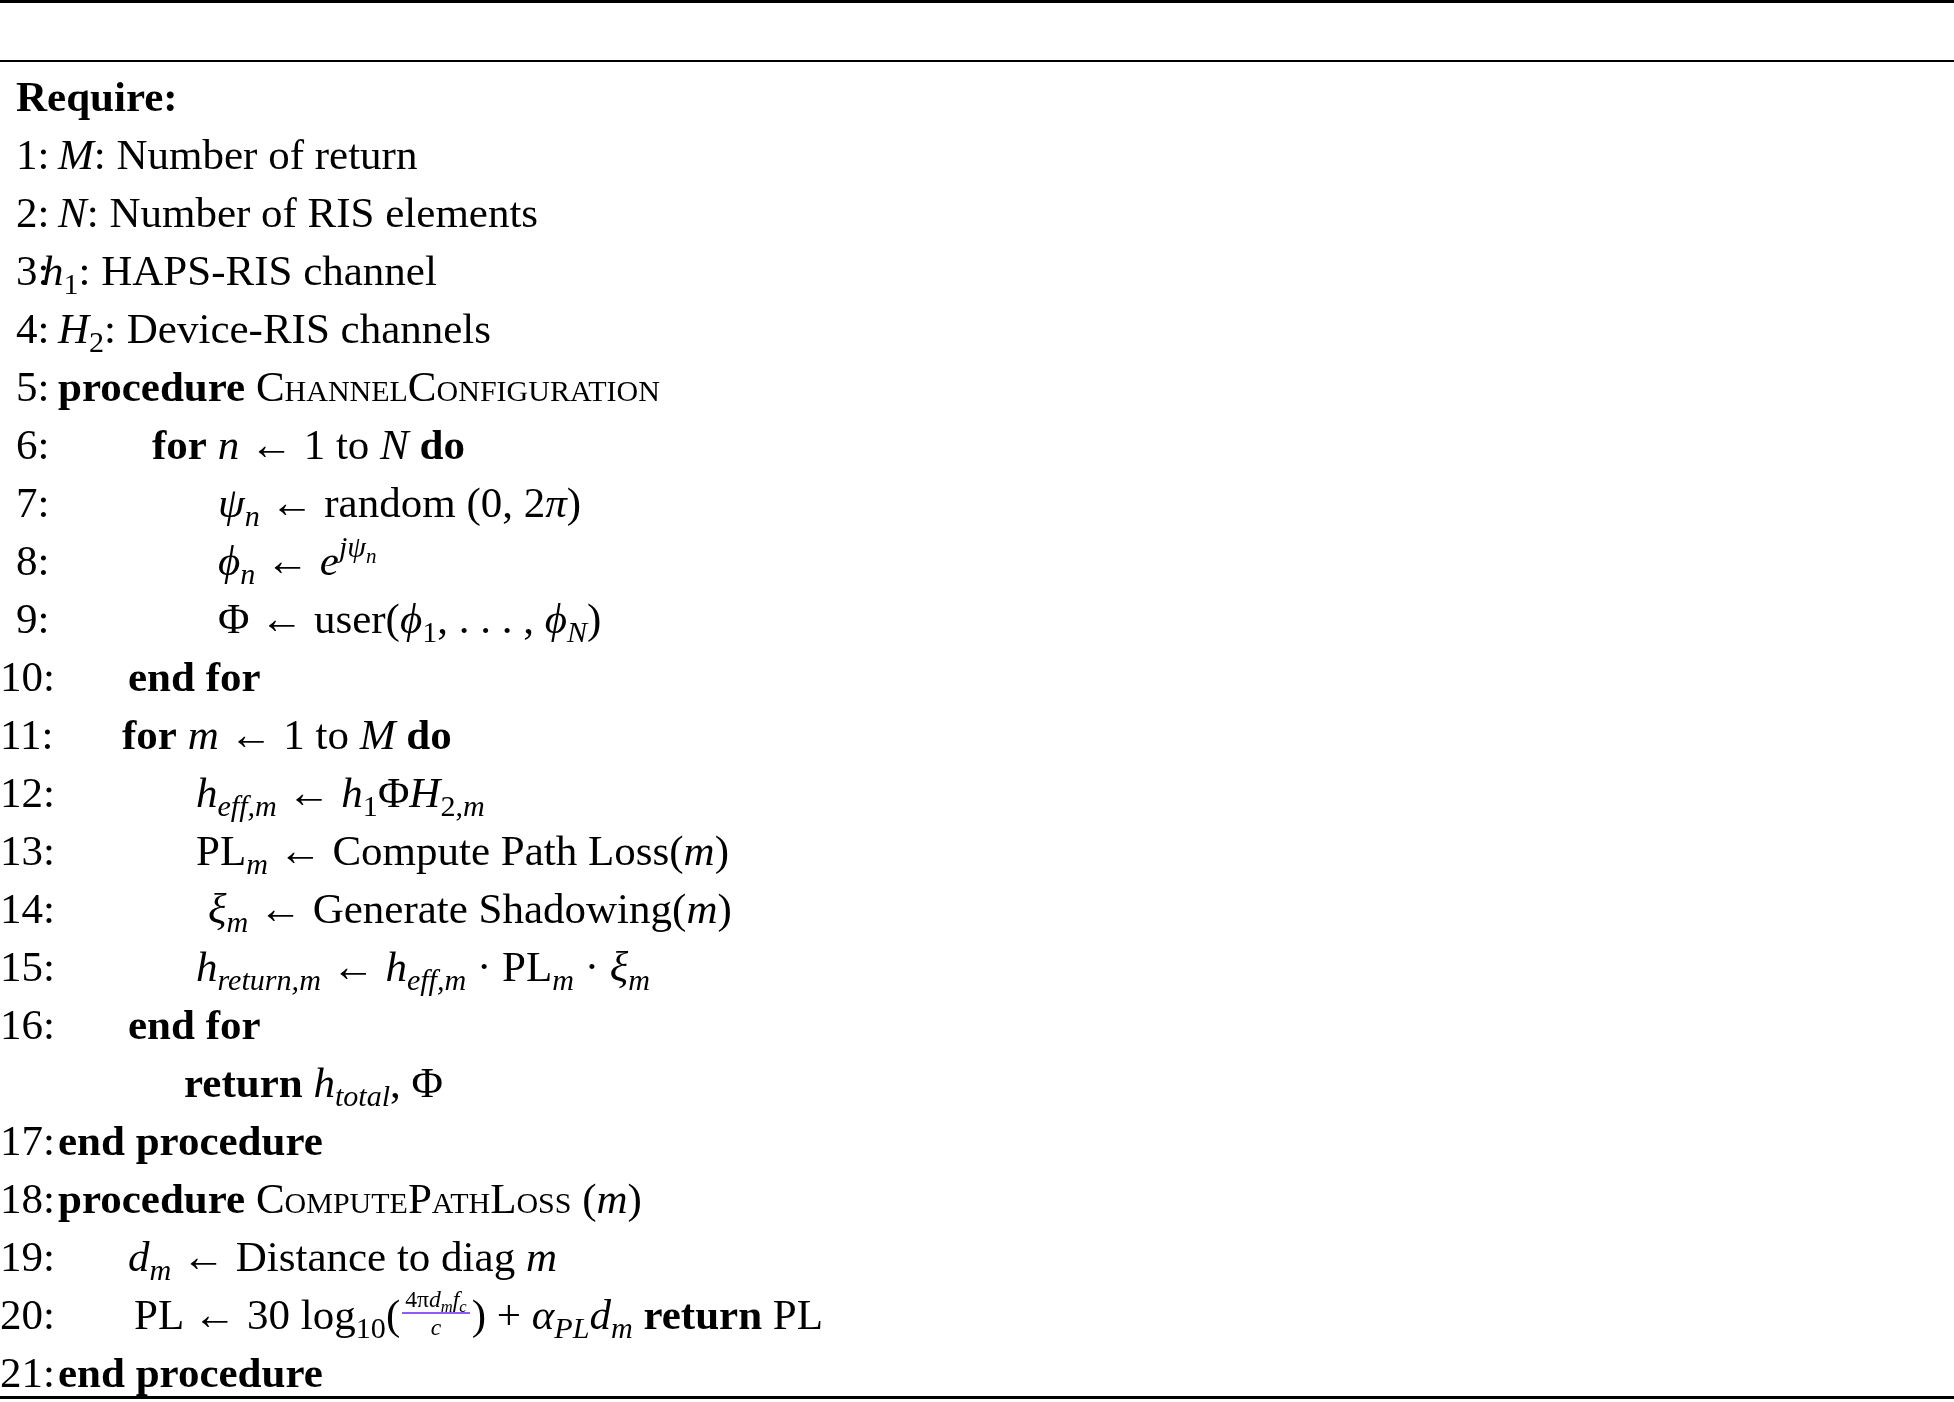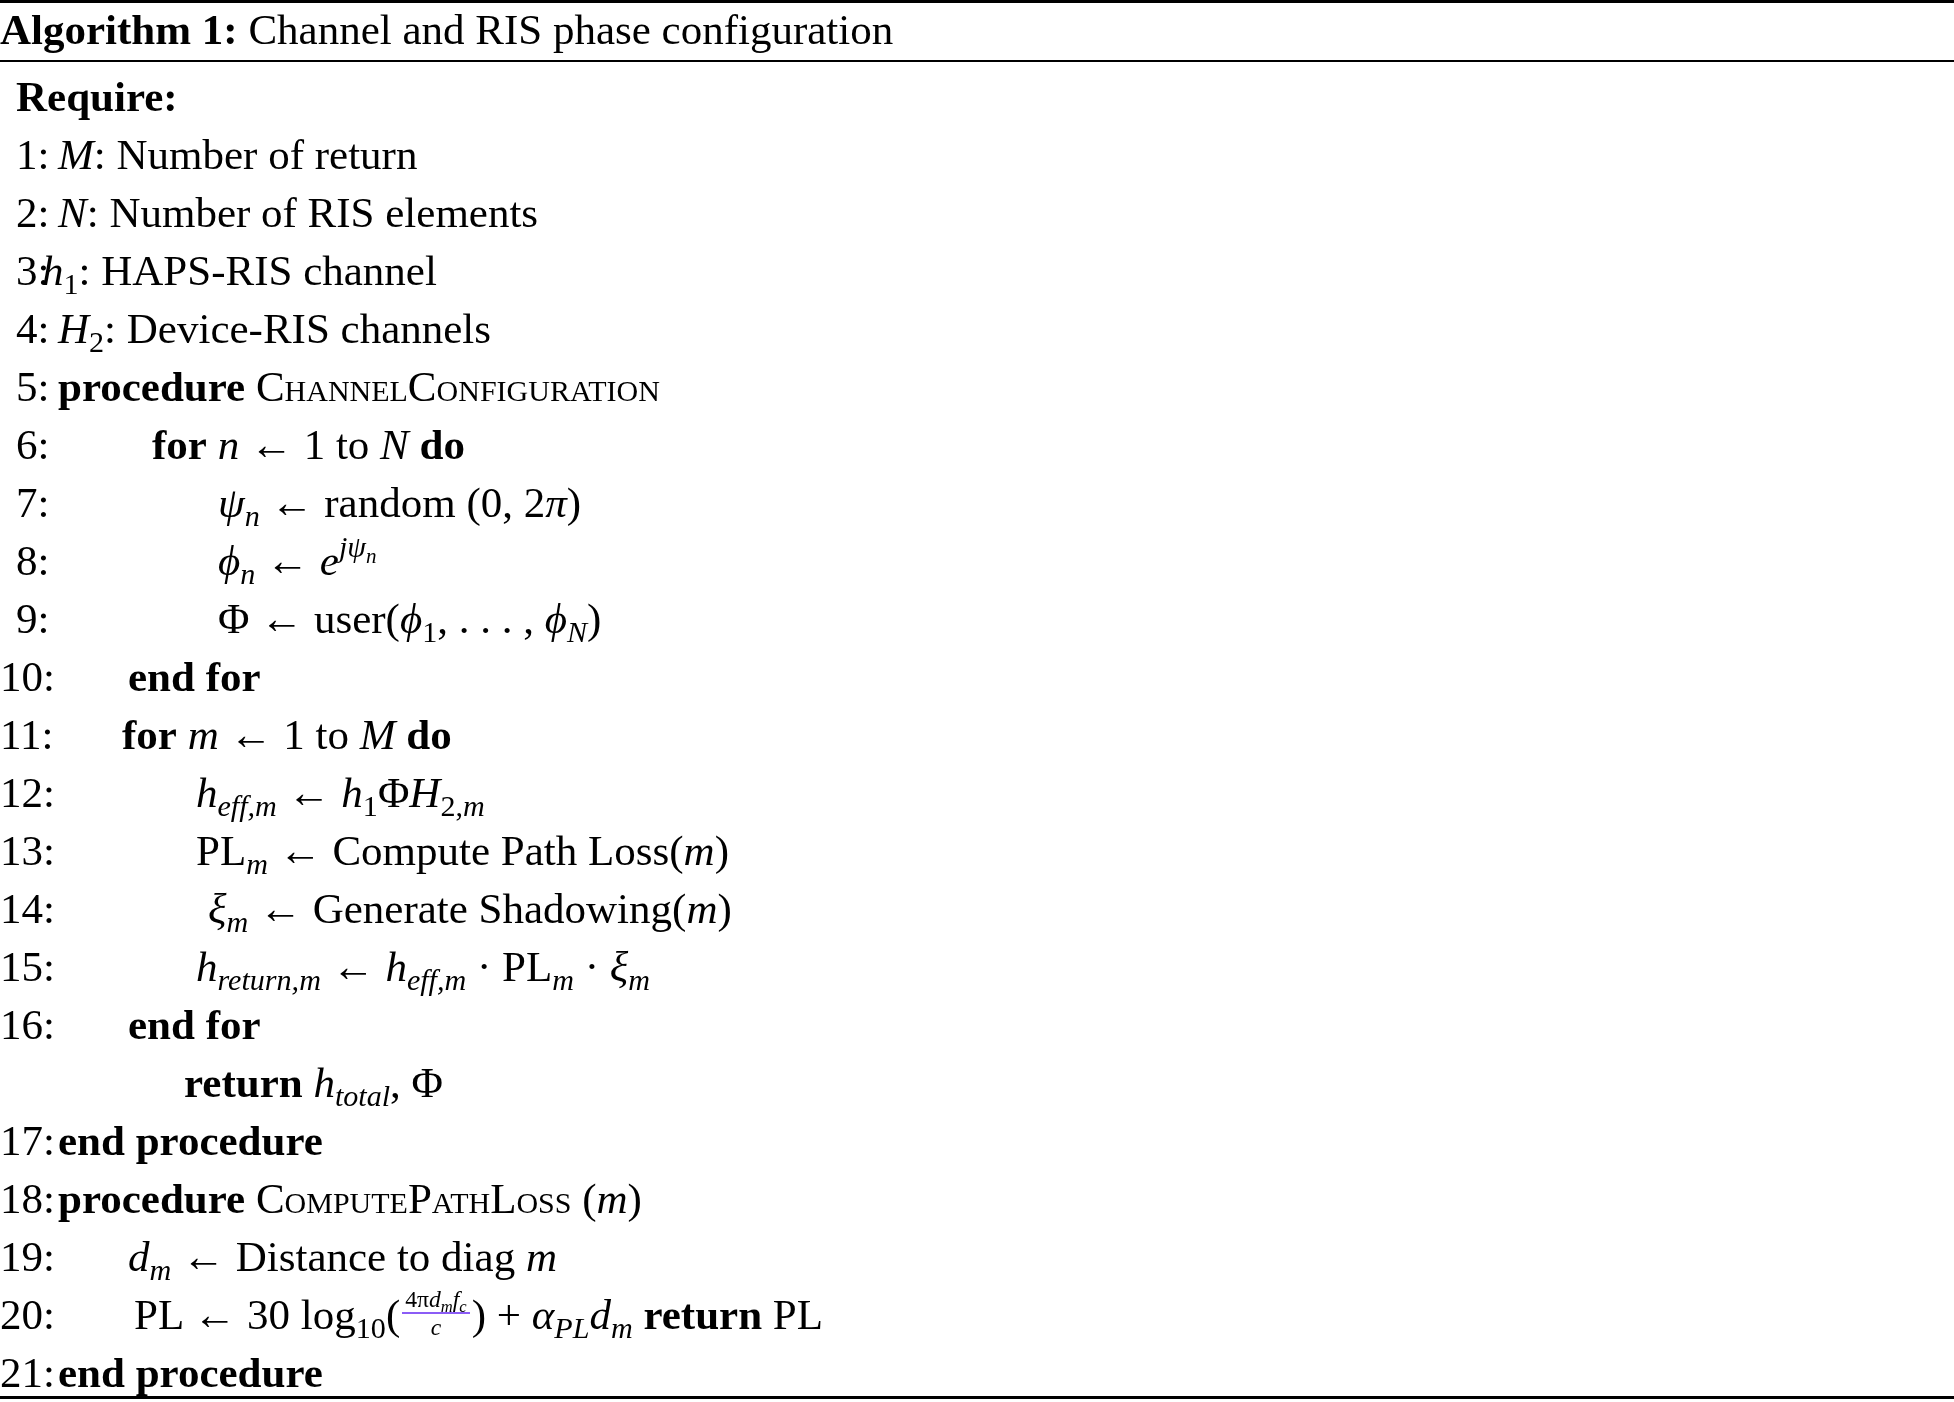--- a/index.html
+++ b/index.html
@@ -24,24 +24,20 @@
   sup { font-size: 0.7em; vertical-align: 0.6em; line-height: 0; }
   .frac { display: inline-block; vertical-align: middle; text-align: center; font-size: 0.55em; line-height: 1.1; margin: 0 2px; position: relative; top: -6px; }
   .frac .n { display: block; border-bottom: 2px solid #8b5cf6; padding: 0 3px; }
   .frac .d { display: block; }
 </style>
 </head>
 <body>
 
 <div class="algo">
   <div class="rule top"></div>
-  <div class="title">
-    <b>Algorithm 1:</b>
-    <span>Channel and RIS phase configuration</span>
-  </div>
   <div class="rule mid"></div>
 
   <div class="line" style="top:68px">
     <b class="code" style="left:16px">Require:</b>
   </div>
 
   <div class="line" style="top:126px">
     <span class="num" style="left:16px">1:</span>
     <span class="code" style="left:58px"><i>M</i><span>: Number of return</span></span>
   </div>

